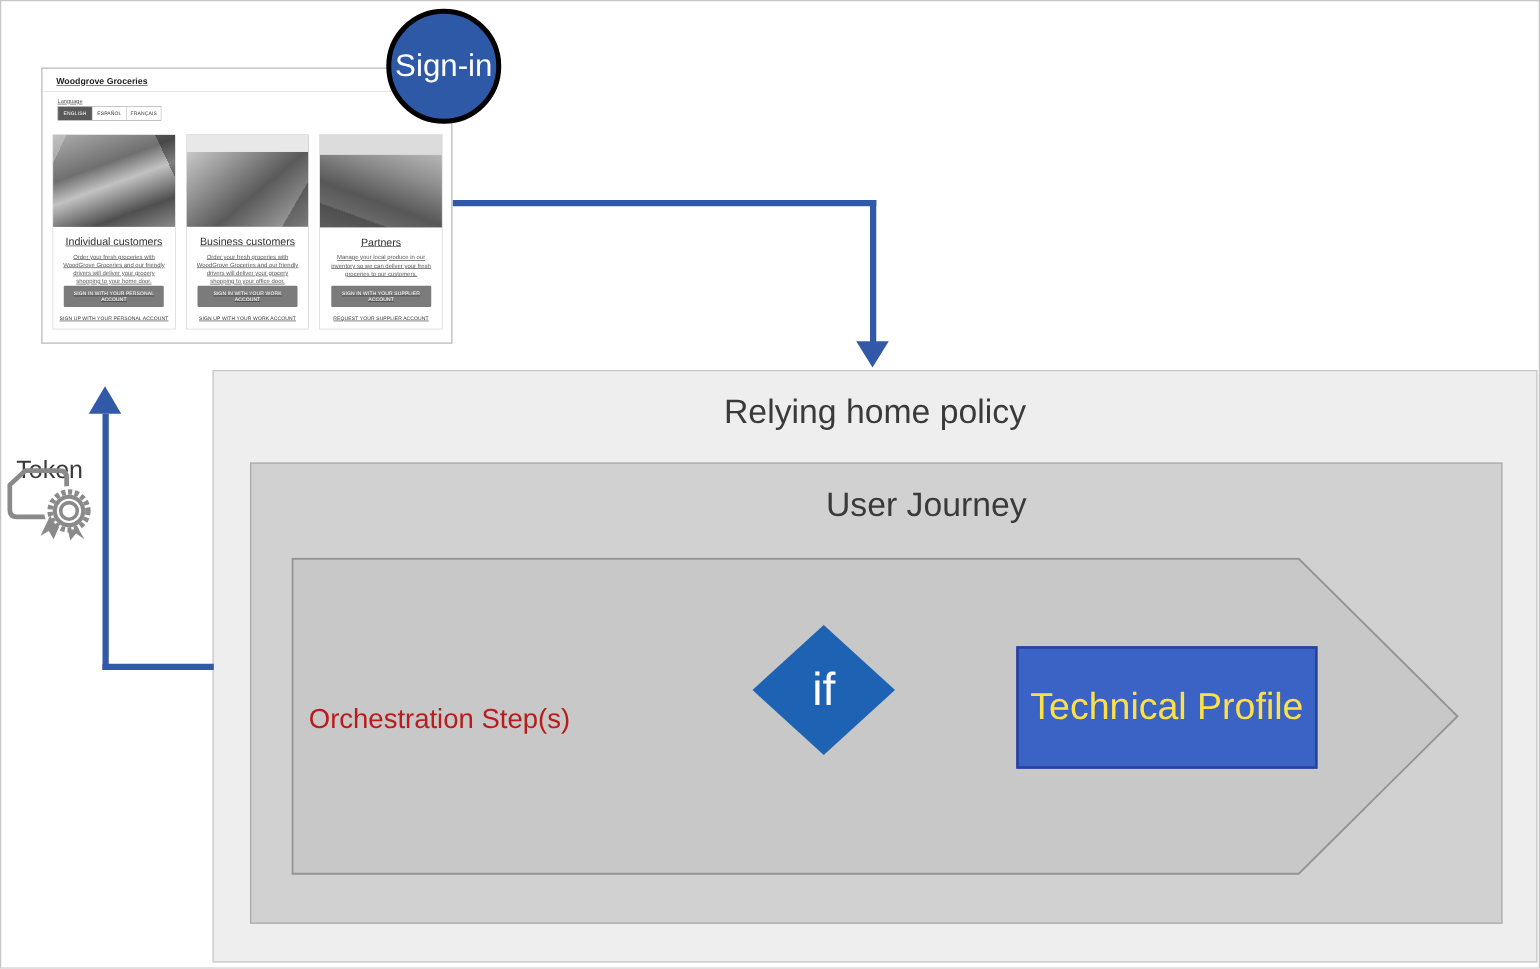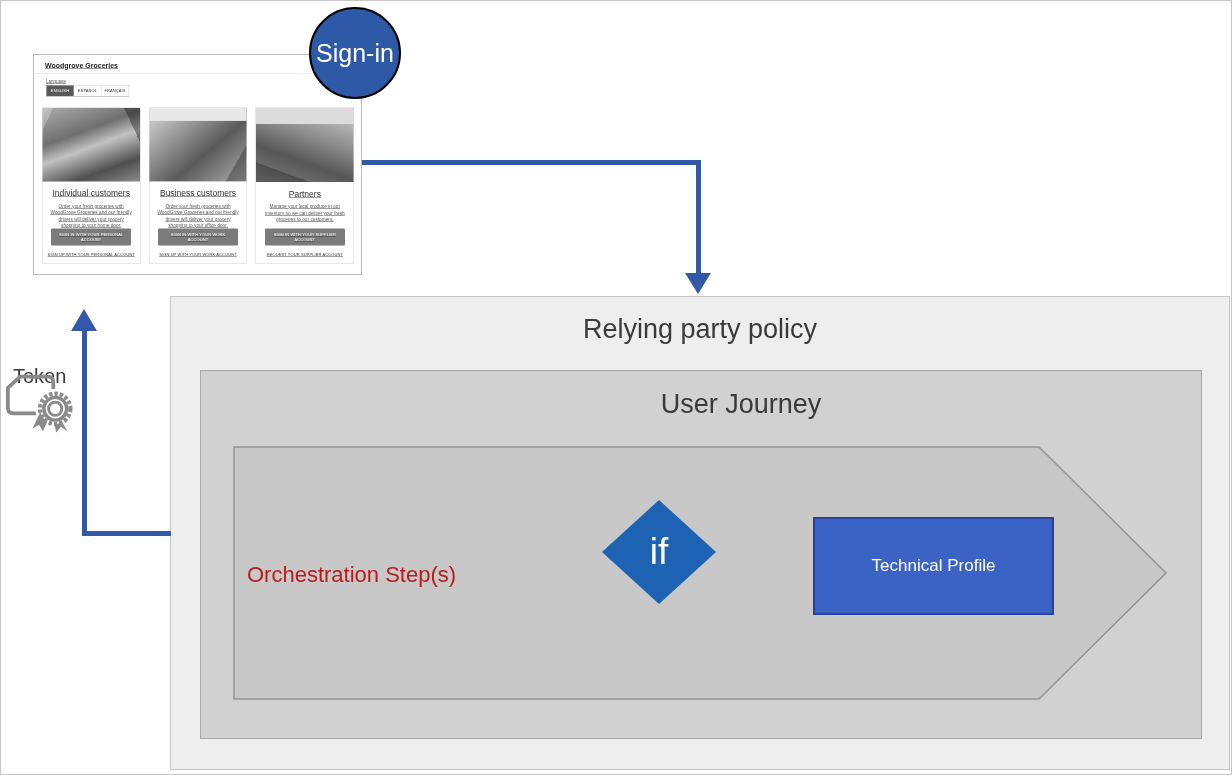--- a/index.html
+++ b/index.html
@@ -49,21 +49,21 @@
   }
   .card-btn{
     margin-top:10px;background:#7b7b7b;color:#fff;border:none;border-radius:2px;
     font-size:8px;letter-spacing:.2px;padding:8px 6px;width:160px;cursor:pointer;
     font-family:"Liberation Sans",sans-serif;
   }
   .card-link{font-size:8px;color:#333;margin-top:14px;text-decoration:none;letter-spacing:.2px;}
   
   .signin-circle{
     position:absolute;left:308px;top:6px;width:92px;height:92px;border-radius:50%;
-    background:#2e59a7;border:2px solid #000000;box-sizing:border-box;
+    background:#2e59a7;border:4px solid #000000;box-sizing:border-box;
     display:flex;align-items:center;justify-content:center;z-index:5;
   }
   .signin-circle span{color:#fff;font-size:25px;}
   
   .line{position:absolute;background:#3258a8;}
   .arrowhead{position:absolute;width:0;height:0;}
   .ah-down{border-left:13px solid transparent;border-right:13px solid transparent;border-top:21px solid #3258a8;}
   .ah-up{border-left:13px solid transparent;border-right:13px solid transparent;border-bottom:22px solid #3258a8;}
   
   .token-label{position:absolute;left:12px;top:364px;font-size:20px;color:#3a3a3a;}
@@ -85,29 +85,29 @@
   .if-label{
     position:absolute;left:599px;top:497px;width:118px;height:108px;
     display:flex;align-items:center;justify-content:center;color:#fff;font-size:37px;
   }
   .precond-label{position:absolute;left:558px;top:613px;width:200px;text-align:center;font-size:24px;color:#333;}
   .tech-box{
     position:absolute;left:812px;top:516px;width:241px;height:98px;
     background:#3b63c6;border:2px solid #28429c;box-sizing:border-box;
     display:flex;align-items:center;justify-content:center;
   }
-  .tech-box span{color:#ffffff;font-size:17px;}
+  .tech-box span{color:#fde047;font-size:30px;}
 </style>
 </head>
 <body>
 
 <div class="canvas">
 
   <div class="rp-box"></div>
-  <div class="rp-title">Relying party policy</div>
+  <div class="rp-title">Relying home policy</div>
 
   <div class="uj-box"></div>
   <div class="uj-title">User Journey</div>
 
   <svg class="chevron-svg" width="936" height="254" viewBox="0 0 936 254">
     <polygon points="1,1 806,1 933,127 806,253 1,253" fill="#c9c8c8" stroke="#949494" stroke-width="1.5"></polygon>
   </svg>
   <div class="orch-label">Orchestration Step(s)</div>
 
   <svg class="diamond-svg" width="118" height="108" viewBox="0 0 118 108">

